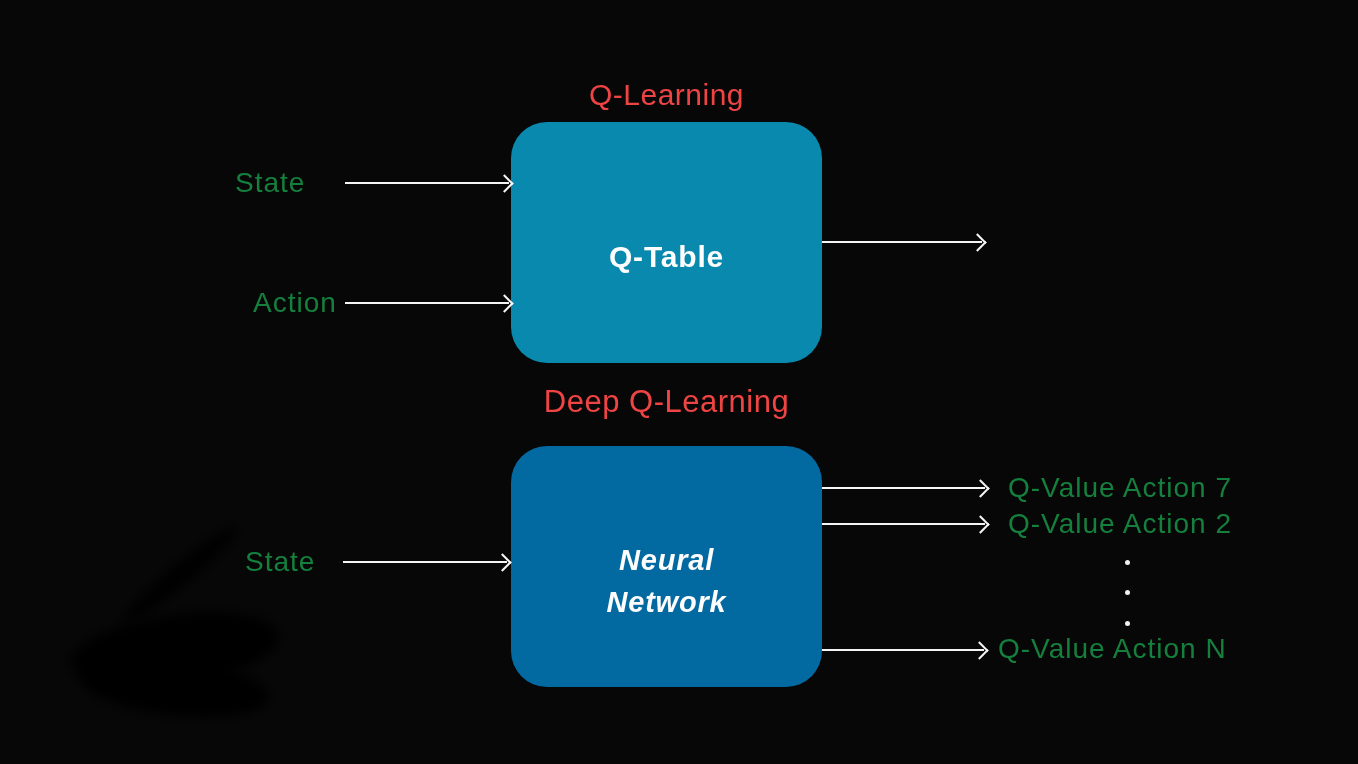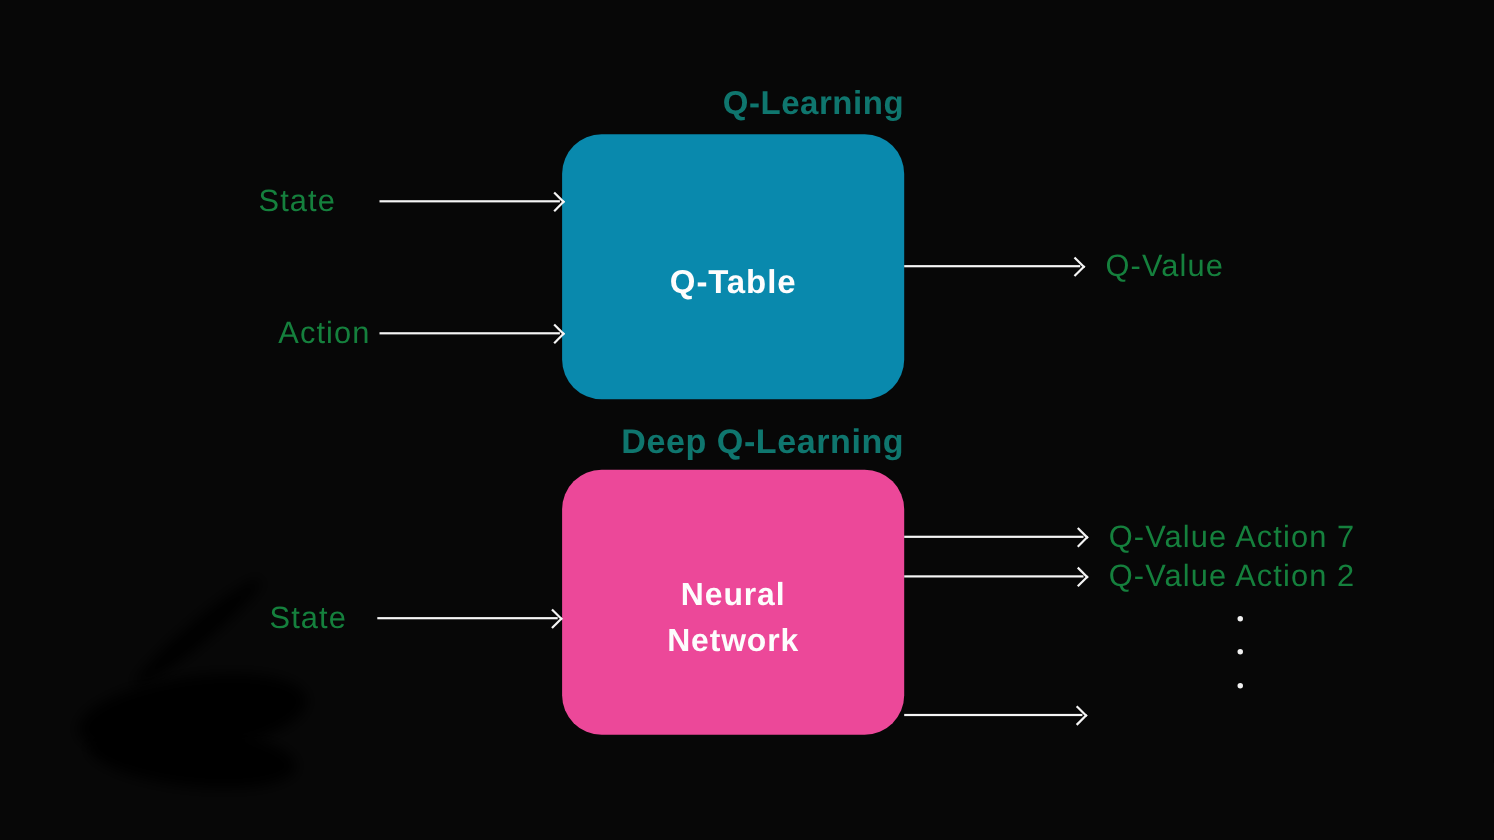--- a/index.html
+++ b/index.html
@@ -7,26 +7,26 @@
   .canvas {
     position: relative;
     width: 1358px;
     height: 764px;
     overflow: hidden;
     font-family: "Liberation Sans", sans-serif;
     color: #ffffff;
   }
   .section-title {
     position: absolute;
-    text-align: right;
-    font-weight: 700;
+    text-align: center;
+    font-weight: 400;
     font-size: 30px;
     line-height: 36px;
     letter-spacing: 0.5px;
-    color: #0f766e;
+    color: #ef4444;
     white-space: nowrap;
   }
   .node-box {
     position: absolute;
     width: 311px;
     height: 241px;
     border-radius: 36px;
     display: flex;
     align-items: center;
     justify-content: center;
@@ -94,36 +94,36 @@
     <div class="node-label">Q-Table</div>
   </div>
 
   <div class="io-label" style="left:235px; top:163px;">State</div>
   <div class="arrow" style="left:345px; top:182px; width:164px;"></div>
 
   <div class="io-label" style="left:227px; top:283px;margin-left:26px;">Action</div>
   <div class="arrow" style="left:345px; top:302px; width:164px;"></div>
 
   <div class="arrow" style="left:822px; top:241px; width:160px;"></div>
-  <div class="io-label" style="left:1005px; top:222px;">Q-Value</div>
 
   <div class="section-title" style="left:511px; top:384px; width:311px; font-size:31px;">Deep Q-Learning</div>
 
-  <div class="node-box" style="left: 511px; top: 427px; background-color: #ec4899;">
+  <div class="node-box" style="left: 511px; top: 446px; background-color: #0369a1; font-style: italic;">
     <div class="node-label" style="font-size:29px;">Neural Network</div>
   </div>
 
   <div class="io-label" style="left:245px; top:542px;">State</div>
   <div class="arrow" style="left:343px; top:561px; width:164px;"></div>
 
   <div class="arrow" style="left:822px; top:487px; width:163px;"></div>
   <div class="io-label" style="left:1008px; top:468px;">Q-Value Action 7</div>
 
   <div class="arrow" style="left:822px; top:523px; width:163px;"></div>
   <div class="io-label" style="left:1008px; top:504px;">Q-Value Action 2</div>
 
   <div class="dot" style="left:1125px; top:560px;"></div>
   <div class="dot" style="left:1125px; top:590px;"></div>
   <div class="dot" style="left:1125px; top:621px;"></div>
 
   <div class="arrow" style="left:822px; top:649px; width:162px;"></div>
+  <div class="io-label" style="left:998px; top:629px;">Q-Value Action N</div>
 
 </div>
 
 </body></html>

